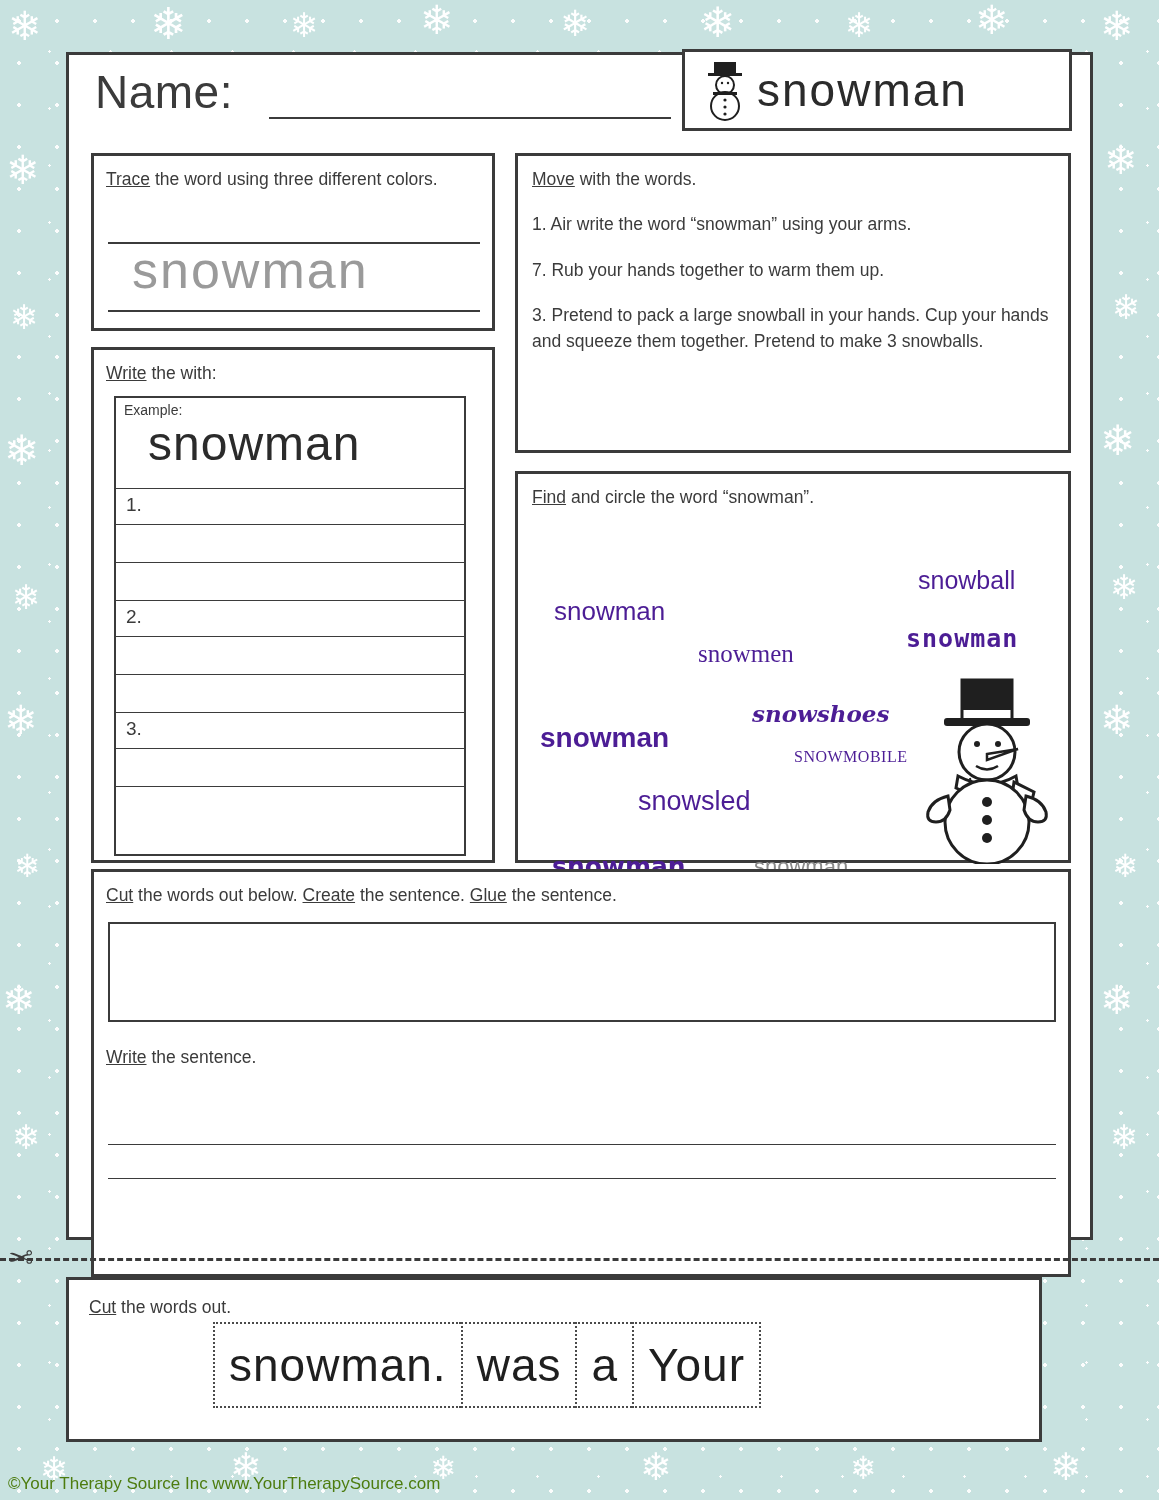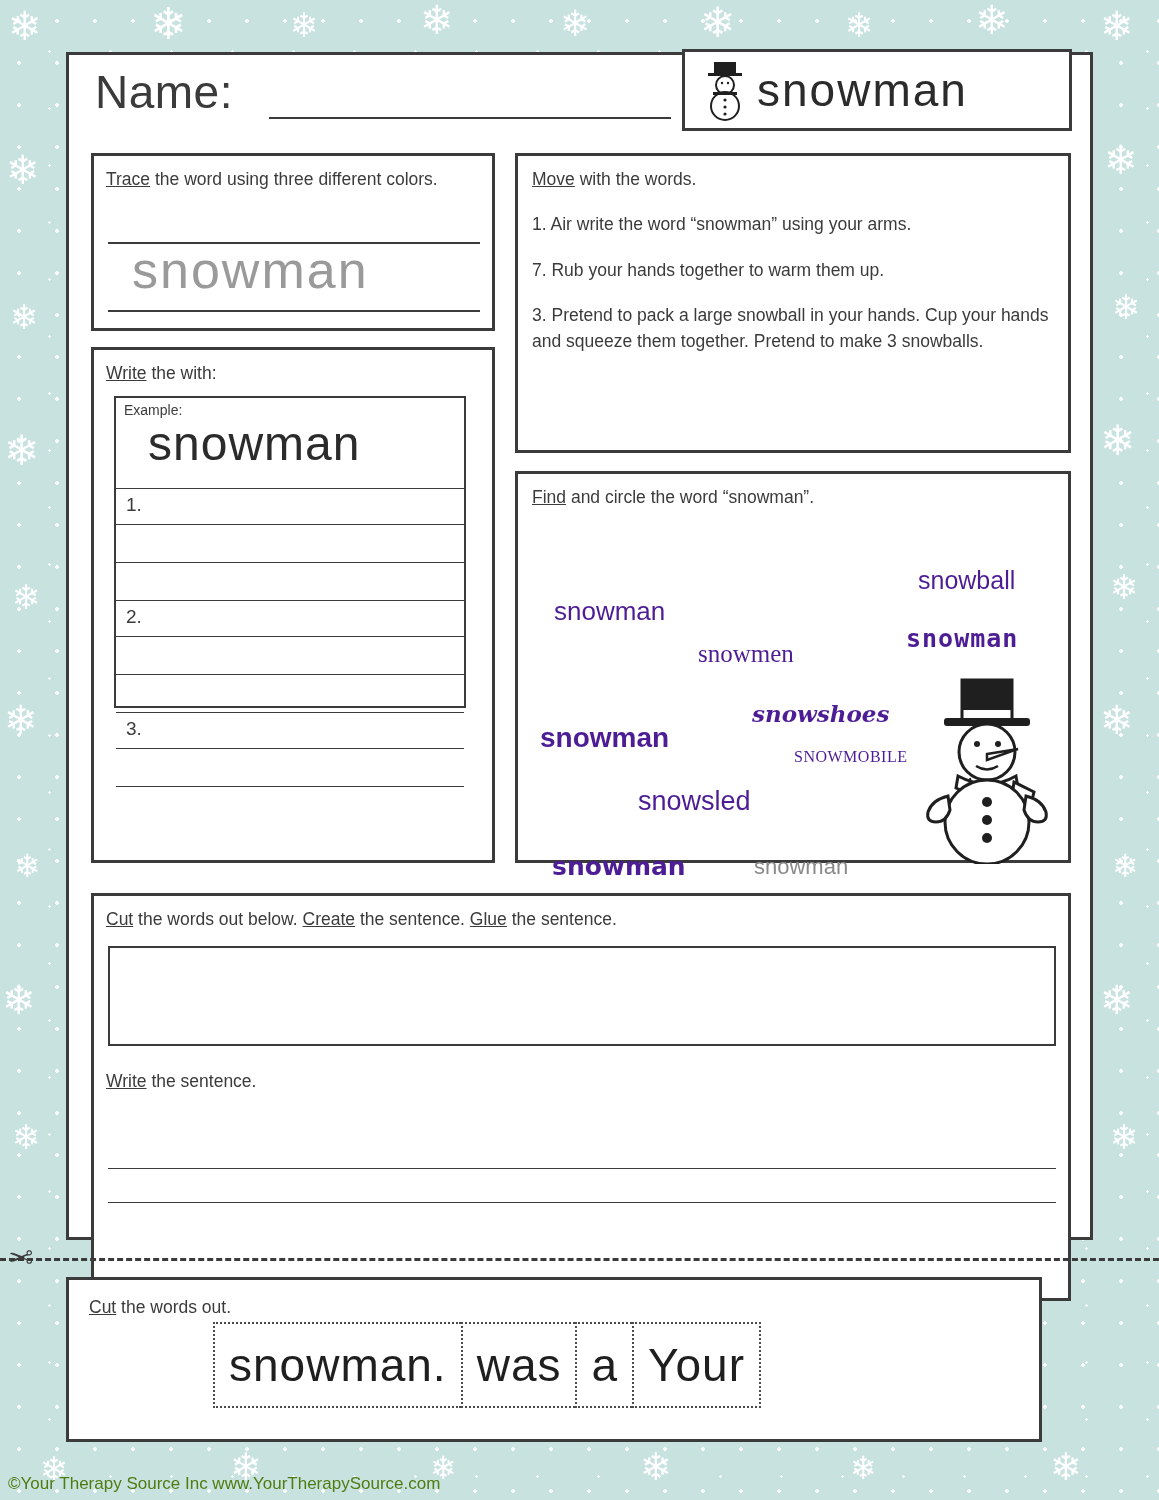--- a/index.html
+++ b/index.html
@@ -161,21 +161,21 @@
     font-weight: 300;
   }
   
   #write-box { left: 22px; top: 292px; width: 404px; height: 516px; }
   #write-box .instr { position: absolute; left: 12px; top: 10px; }
   .lines-box {
     position: absolute;
     left: 20px;
     top: 46px;
     width: 352px;
-    height: 312px;
+    height: 460px;
     border: 2px solid #3b3b3b;
     box-sizing: border-box;
   }
   .ex-label {
     position: absolute;
     left: 8px;
     top: 4px;
     font-size: 14px;
     color: #3b3b3b;
   }
@@ -203,21 +203,21 @@
   
   #move-box { left: 446px; top: 98px; width: 556px; height: 300px; }
   #move-box .pad { position: absolute; left: 14px; top: 10px; width: 526px; }
   #move-box .step { margin-top: 19px; }
   
   #find-box { left: 446px; top: 416px; width: 556px; height: 392px; }
   #find-box .pad { position: absolute; left: 14px; top: 10px; width: 520px; }
   .wordcloud { position: absolute; left: 0; top: 0; width: 556px; height: 392px; }
   .wc { position: absolute; color: #4c1d95; white-space: nowrap; }
   
-  #glue-box { left: 22px; top: 838px; width: 980px; height: 408px; }
+  #glue-box { left: 22px; top: 814px; width: 980px; height: 408px; }
   #glue-box .instr-top { position: absolute; left: 12px; top: 10px; }
   .glue-rect {
     position: absolute;
     left: 14px;
     top: 50px;
     width: 948px;
     height: 100px;
     border: 2px solid #3b3b3b;
     box-sizing: border-box;
   }

